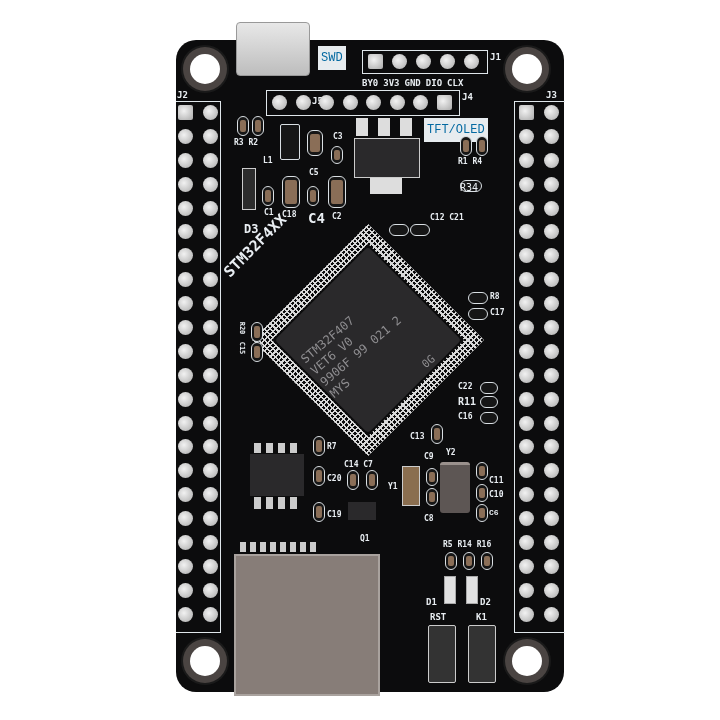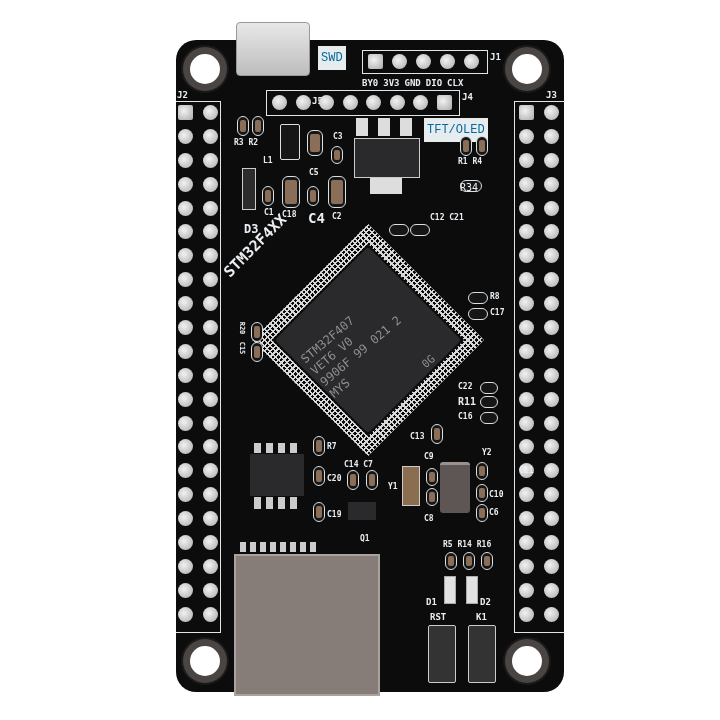--- a/index.html
+++ b/index.html
@@ -290,34 +290,34 @@
 <div class="abs silk" style="left:424px;top:452px;font-size:8px;">C9</div>
 <div class="abs silk" style="left:388px;top:482px;font-size:8px;">Y1</div>
 <div class="abs" style="left:402px;top:466px;width:16px;height:38px;border:1.5px solid #ccc;background:#8a6e4f;"></div>
 <div class="abs smd" style="left:426px;top:468px;width:10px;height:16px;">
     <i></i>
   </div>
 <div class="abs smd" style="left:426px;top:488px;width:10px;height:16px;">
     <i></i>
   </div>
 <div class="abs silk" style="left:424px;top:514px;font-size:8px;">C8</div>
-<div class="abs silk" style="left:446px;top:448px;font-size:8px;margin-left:36px;">Y2</div>
+<div class="abs silk" style="left:446px;top:448px;font-size:8px;">Y2</div>
 <div class="abs" style="left:440px;top:462px;width:30px;height:48px;background:#5d5654;border-radius:3px;border-top:3px solid #9a918d;"></div>
 <div class="abs smd" style="left:476px;top:462px;width:10px;height:16px;">
     <i></i>
   </div>
-<div class="abs silk" style="left:489px;top:466px;font-size:8px;margin-left:30px;">C11</div>
+<div class="abs silk" style="left:489px;top:476px;font-size:8px;">C11</div>
 <div class="abs smd" style="left:476px;top:484px;width:10px;height:16px;">
     <i></i>
   </div>
 <div class="abs silk" style="left:489px;top:490px;font-size:8px;">C10</div>
 <div class="abs smd" style="left:476px;top:504px;width:10px;height:16px;">
     <i></i>
   </div>
-<div class="abs silk" style="left:489px;top:508px;font-size:8px;">C6</div>
+<div class="abs silk" style="left:489px;top:508px;font-size:8px;font-family:Liberation Mono, monospace;">C6</div>
 
 <div class="abs" style="left:240px;top:542px;display:flex;gap:4px;">
   <div style="width:6px;height:10px;background:#ccc;"></div>
     <div style="width:6px;height:10px;background:#ccc;"></div>
     <div style="width:6px;height:10px;background:#ccc;"></div>
     <div style="width:6px;height:10px;background:#ccc;"></div>
     <div style="width:6px;height:10px;background:#ccc;"></div>
     <div style="width:6px;height:10px;background:#ccc;"></div>
     <div style="width:6px;height:10px;background:#ccc;"></div>
     <div style="width:6px;height:10px;background:#ccc;"></div>

